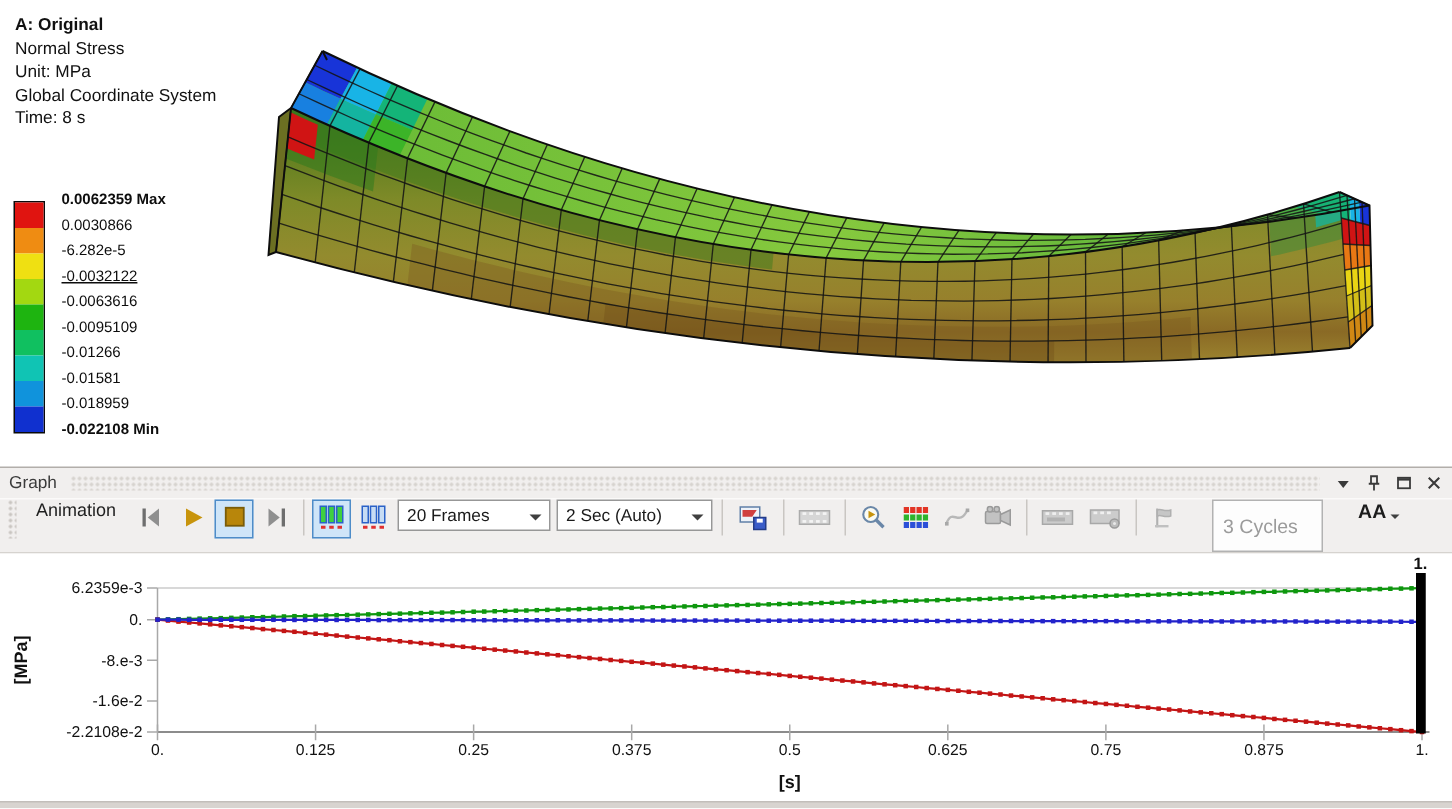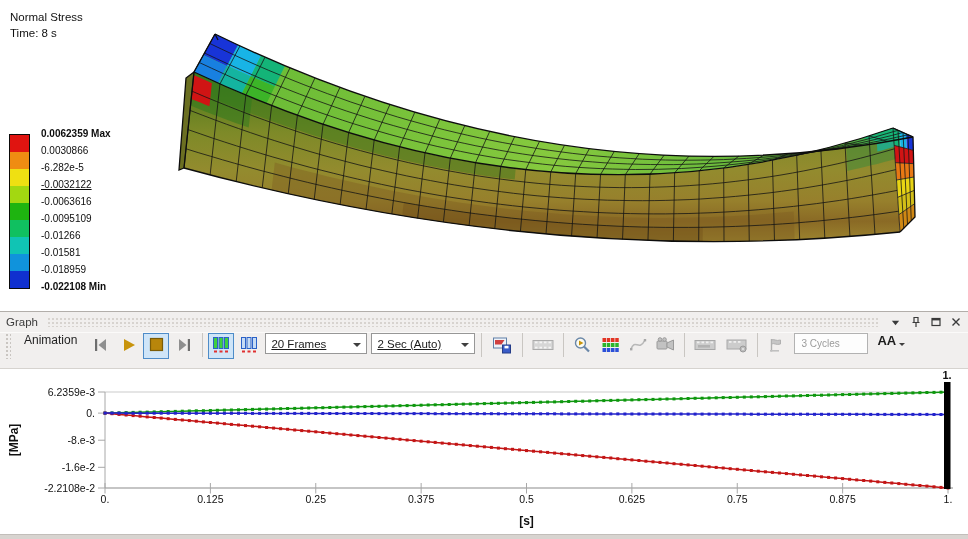--- a/index.html
+++ b/index.html
@@ -30,25 +30,25 @@
 
   .toolbar { height:37px; background:#f1efee; border-top:1px solid #fbfaf9; border-bottom:1px solid #d6d3cf; display:flex; align-items:flex-start; padding:0 5px; }
   .grip { width:6px; height:26px; margin-right:5px;
       background-image: radial-gradient(circle, #c9c5c1 1px, transparent 1.2px);
       background-size:4px 4px; }
   .tb-label { font-size:12px; color:#1f1f1f; margin:0 9px 0 8px; }
   .tbtn { display:inline-flex; align-items:center; justify-content:center; width:26px; height:26px; border:1px solid transparent; background:none; padding:0; margin:0 1px; }
   .tbtn.sel { border-color:#4e8cc8; background:#cfe5f8; }
   .tbtn.wide { width:30px; }
   .sep { width:1px; height:24px; background:#c9c6c2; margin:0 4px; }
-  .dropdown { height:21px; display:flex; align-items:center; justify-content:space-between; border:1px solid #979797; background:#fff; padding:0 5px; font-size:11.5px; color:#1a1a1a; margin:0 2px;text-decoration:underline; }
+  .dropdown { height:21px; display:flex; align-items:center; justify-content:space-between; border:1px solid #979797; background:#fff; padding:0 5px; font-size:11.5px; color:#1a1a1a; margin:0 2px; }
   .dd-frames { width:102px; }
   .dd-duration { width:104px; }
   .dd-caret { border:4px solid transparent; border-top-color:#3f3f3f; margin:7px 0 0 6px; }
-  .cycles-box { width:74px; height:21px; border:1px solid #b2b2b2; background:#fdfdfd; color:#9b9b9b; font-size:10px; display:flex; align-items:center; padding:0 6px; margin:0 4px; }
+  .cycles-box { width:74px; height:35px; border:1px solid #b2b2b2; background:#fdfdfd; color:#9b9b9b; font-size:13px; display:flex; align-items:center; padding:0 6px; margin:0 18px; }
   .aa { display:flex; align-items:flex-start; margin-left:5px; font-weight:700; font-size:13px; color:#1c1c1c; }
   .aa .dd-caret { border-width:3.5px; margin-top:10px; margin-left:3px; }
 
   .chart-area { position:relative; height:165px; background:#fff; }
   .bottom-strip { height:5px; background:#d8d4d0; border-top:1px solid #c2beba; }
 </style>
 </head>
 <body>
 
 <div class="screen">
@@ -178,21 +178,24 @@
           <path d="M194.0,72.0 Q558.0,244.0 893.0,128.0"></path>
           <path d="M184.0,168.0 Q550.0,268.0 900.0,232.0"></path>
           <path d="M215,34 L194,72 L184,168"></path>
           <path d="M194,72 L186,78 L179,170 L184,168"></path>
           <path d="M893.0,128.0 L913.0,137.0 L915.0,217.0 L900.0,232.0"></path>
           <path d="M215,34 L218,40"></path>
         </g>
       </svg>
 
     <div class="annotation">
+      <div class="ann-title">A: Original</div>
       <div class="ann-line">Normal Stress</div>
+      <div class="ann-line">Unit: MPa</div>
+      <div class="ann-line">Global Coordinate System</div>
       <div class="ann-line">Time: 8 s</div>
     </div>
 
     <div class="legend">
       <div class="legend-bar" id="legend-bar">
           <div class="legend-band" style="background: rgb(224, 20, 16);"></div>
           <div class="legend-band" style="background: rgb(239, 140, 18);"></div>
           <div class="legend-band" style="background: rgb(239, 224, 18);"></div>
           <div class="legend-band" style="background: rgb(163, 216, 17);"></div>
           <div class="legend-band" style="background: rgb(30, 180, 16);"></div>

